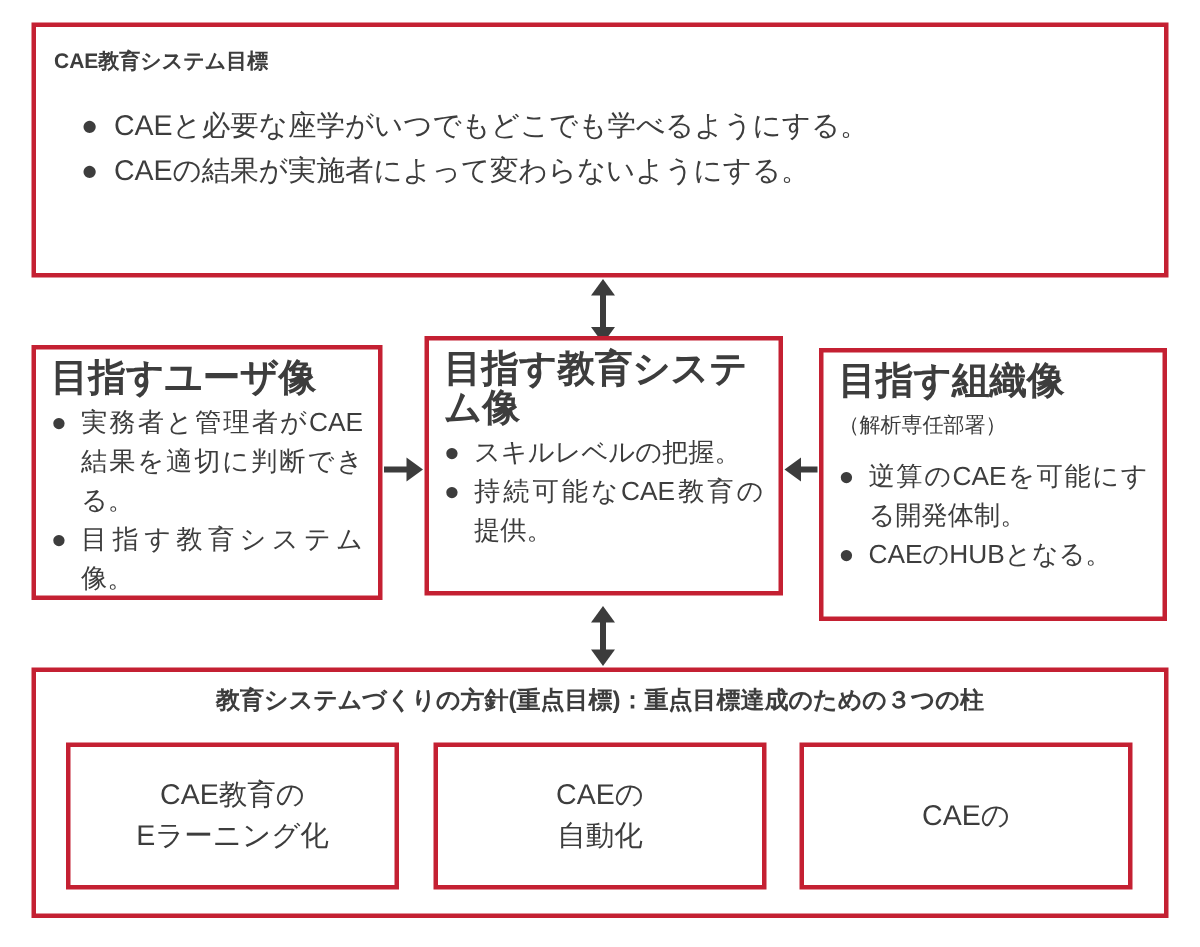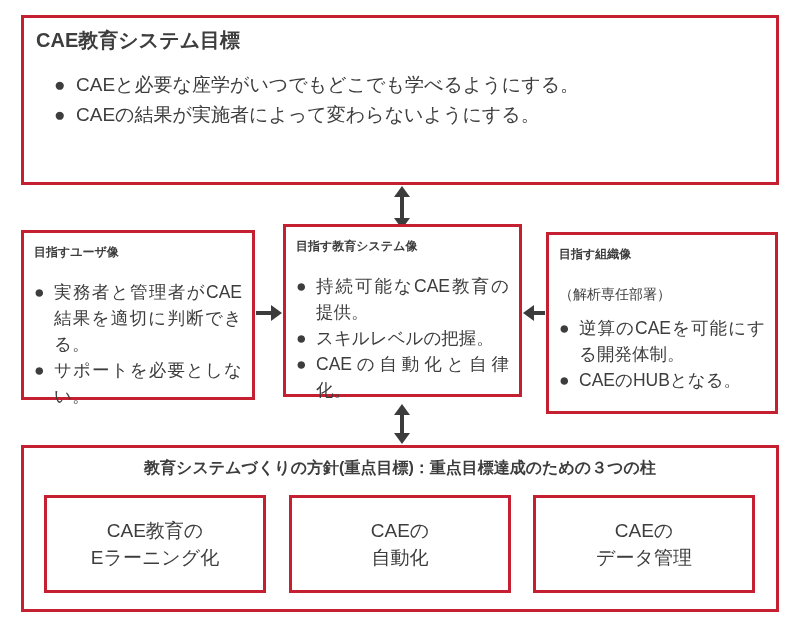--- a/index.html
+++ b/index.html
@@ -22,30 +22,30 @@
     overflow: hidden;
   }
   .rbox {
     position: absolute;
     border: 3px solid var(--border-red);
     background: var(--background);
   }
 
   
   .top-box { left: 21px; top: 15px; width: 758px; height: 170px; padding: 8px 12px; }
-  .top-box .box-title { font-size: 20px; font-weight: 600; line-height: 28px; }
+  .top-box .box-title { font-size: 14px; font-weight: 600; line-height: 28px; }
   .top-box .bullets { margin: 16px 0 0 0; padding: 0 0 0 18px; }
   .top-box .bullets li { font-size: 19px; line-height: 30px; }
 
   
   .mid-box { padding: 6px 10px; }
   .user-box   { left: 21px;  top: 230px; width: 234px; height: 170px; }
   .system-box { left: 283px; top: 224px; width: 239px; height: 173px; }
   .org-box    { left: 546px; top: 232px; width: 232px; height: 182px; }
-  .mid-box .box-title { font-size: 12px; font-weight: 600; line-height: 26px; margin-bottom: 14px; }
+  .mid-box .box-title { font-size: 25px; font-weight: 600; line-height: 26px; margin-bottom: 3px; }
   .org-box .box-subtitle { font-size: 14px; line-height: 26px; font-weight: 400; }
   .org-box .bullets { margin-top: 8px; }
 
   
   .bullets { list-style: none; margin: 0; padding: 0; }
   .bullets li { position: relative; padding-left: 20px; }
   .bullets li::before {
     content: "\25CF";
     position: absolute;
     left: 0;
@@ -143,35 +143,34 @@
   <div class="arrow-v arrow-v1">
     <div class="head-top"></div>
     <div class="stem"></div>
     <div class="head-bottom"></div>
   </div>
 
   <div class="rbox mid-box user-box">
     <div class="box-title">目指すユーザ像</div>
     <ul class="bullets">
       <li>実務者と管理者がCAE結果を適切に判断できる。</li>
-      <li>サポートを必要としない。</li>
+      <li>目指す教育システム像。</li>
     </ul>
   </div>
 
   <div class="arrow-h arrow-right arrow-h1">
     <div class="stem"></div>
     <div class="head"></div>
   </div>
 
   <div class="rbox mid-box system-box">
     <div class="box-title">目指す教育システム像</div>
     <ul class="bullets">
+      <li>スキルレベルの把握。</li>
       <li>持続可能なCAE教育の提供。</li>
-      <li>スキルレベルの把握。</li>
-      <li>CAEの自動化と自律化。</li>
     </ul>
   </div>
 
   <div class="arrow-h arrow-left arrow-h2">
     <div class="head"></div>
     <div class="stem"></div>
   </div>
 
   <div class="rbox mid-box org-box">
     <div class="box-title">目指す組織像</div>
@@ -196,17 +195,16 @@
       <div class="pillar-line">Eラーニング化</div>
     </div>
 
     <div class="pillar pillar-b">
       <div class="pillar-line">CAEの</div>
       <div class="pillar-line">自動化</div>
     </div>
 
     <div class="pillar pillar-c">
       <div class="pillar-line">CAEの</div>
-      <div class="pillar-line">データ管理</div>
     </div>
   </div>
 
 </div>
 
 </body></html>

